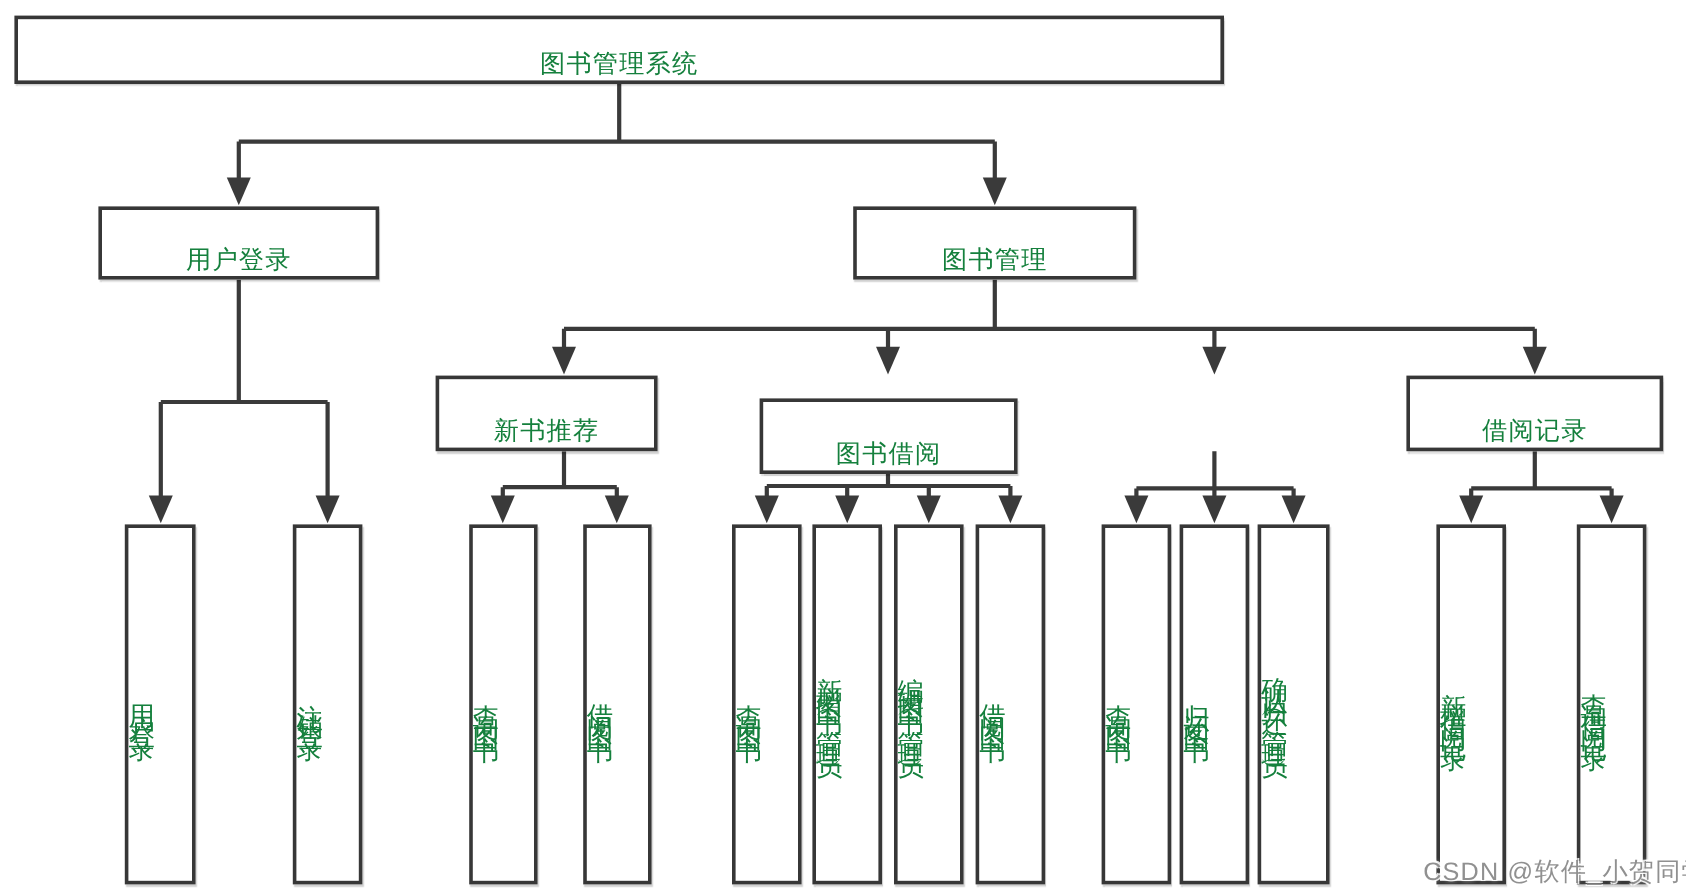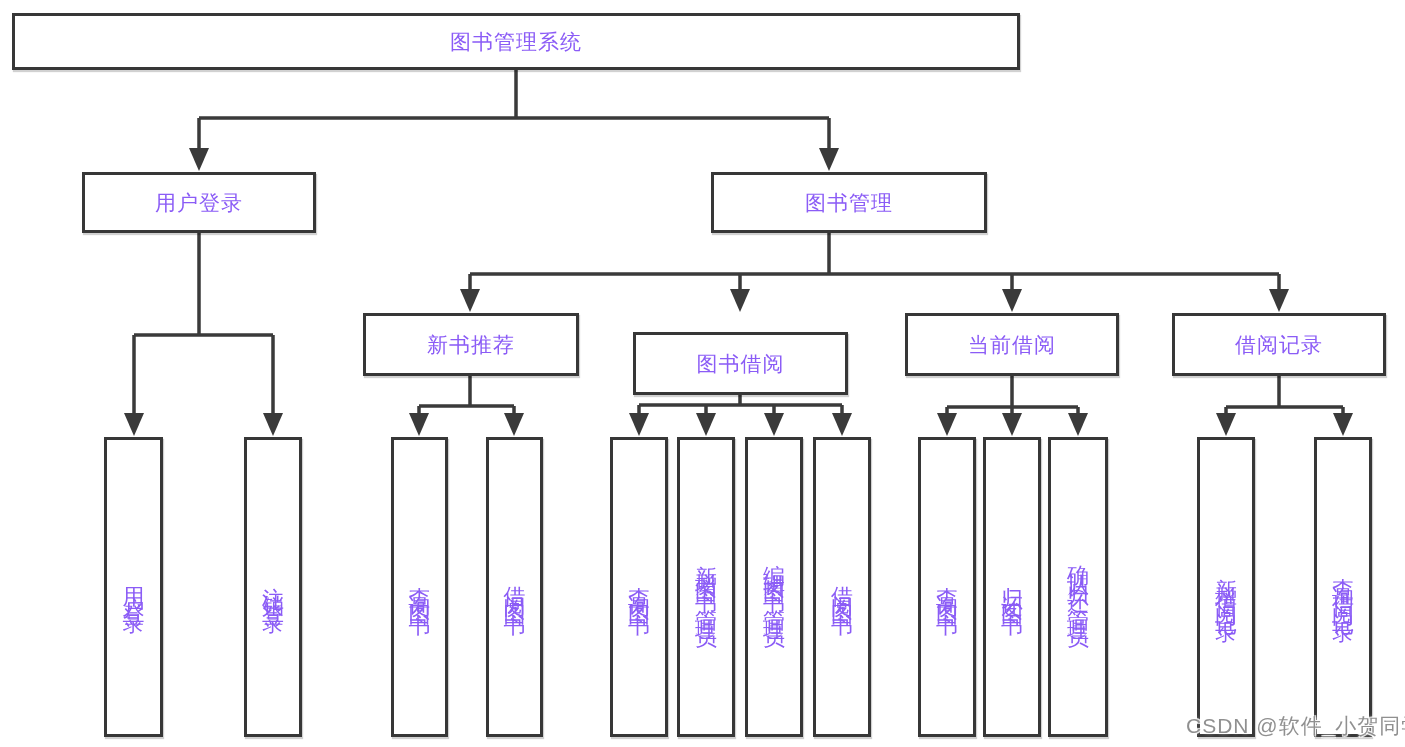--- a/index.html
+++ b/index.html
@@ -21,46 +21,46 @@
     left: 0; top: 0;
     width: 1405px;
     height: 747px;
     pointer-events: none;
   }
   .node {
     position: absolute;
     box-sizing: border-box;
     background: #ffffff;
     border: 3px solid #373737;
-    color: #8b5cf6;
+    color: #15803d;
     display: flex;
-    align-items: center;
+    align-items: flex-end;
     justify-content: center;
     box-shadow: 1px 2px 1px rgba(0,0,0,0.18);
   }
   .hbox {
     font-size: 21px;
     letter-spacing: 1px;
     white-space: nowrap;
   }
   .vbox {
     writing-mode: vertical-rl;
     text-orientation: mixed;
     font-size: 22px;
     letter-spacing: 9px;
     line-height: 1;
     white-space: nowrap;
   }
   
   .n-root   { left: 12px;  top: 13px;  width: 1008px; height: 57px; }
   
   .n-l2a    { left: 82px;  top: 172px; width: 234px;  height: 61px; }
-  .n-l2b    { left: 711px; top: 172px; width: 276px;  height: 61px; }
-  
-  .n-l3a    { left: 363px;  top: 313px; width: 216px; height: 63px; }
+  .n-l2b    { left: 711px; top: 172px; width: 236px;  height: 61px; }
+  
+  .n-l3a    { left: 363px;  top: 313px; width: 185px; height: 63px; }
   .n-l3b    { left: 633px;  top: 313px; width: 215px; height: 63px; margin-top: 19px; }
   .n-l3c    { left: 905px;  top: 313px; width: 214px; height: 63px; }
   .n-l3d    { left: 1172px; top: 313px; width: 214px; height: 63px; }
   
   .leaf     { top: 437px; height: 300px; }
   .n-f1  { left: 104px;  width: 59px; }
   .n-f2  { left: 244px;  width: 58px; }
   .n-f3  { left: 391px;  width: 57px; }
   .n-f4  { left: 486px;  width: 57px; }
   .n-f5  { left: 610px;  width: 58px; }
@@ -156,23 +156,20 @@
   <div class="node hbox n-l2b">
     <span>图书管理</span>
   </div>
 
   <div class="node hbox n-l3a">
     <span>新书推荐</span>
   </div>
   <div class="node hbox n-l3b">
     <span>图书借阅</span>
   </div>
-  <div class="node hbox n-l3c">
-    <span>当前借阅</span>
-  </div>
   <div class="node hbox n-l3d">
     <span>借阅记录</span>
   </div>
 
   <div class="node vbox leaf n-f1">
     <span>用户登录</span>
   </div>
   <div class="node vbox leaf n-f2">
     <span>注销登录</span>
   </div>

